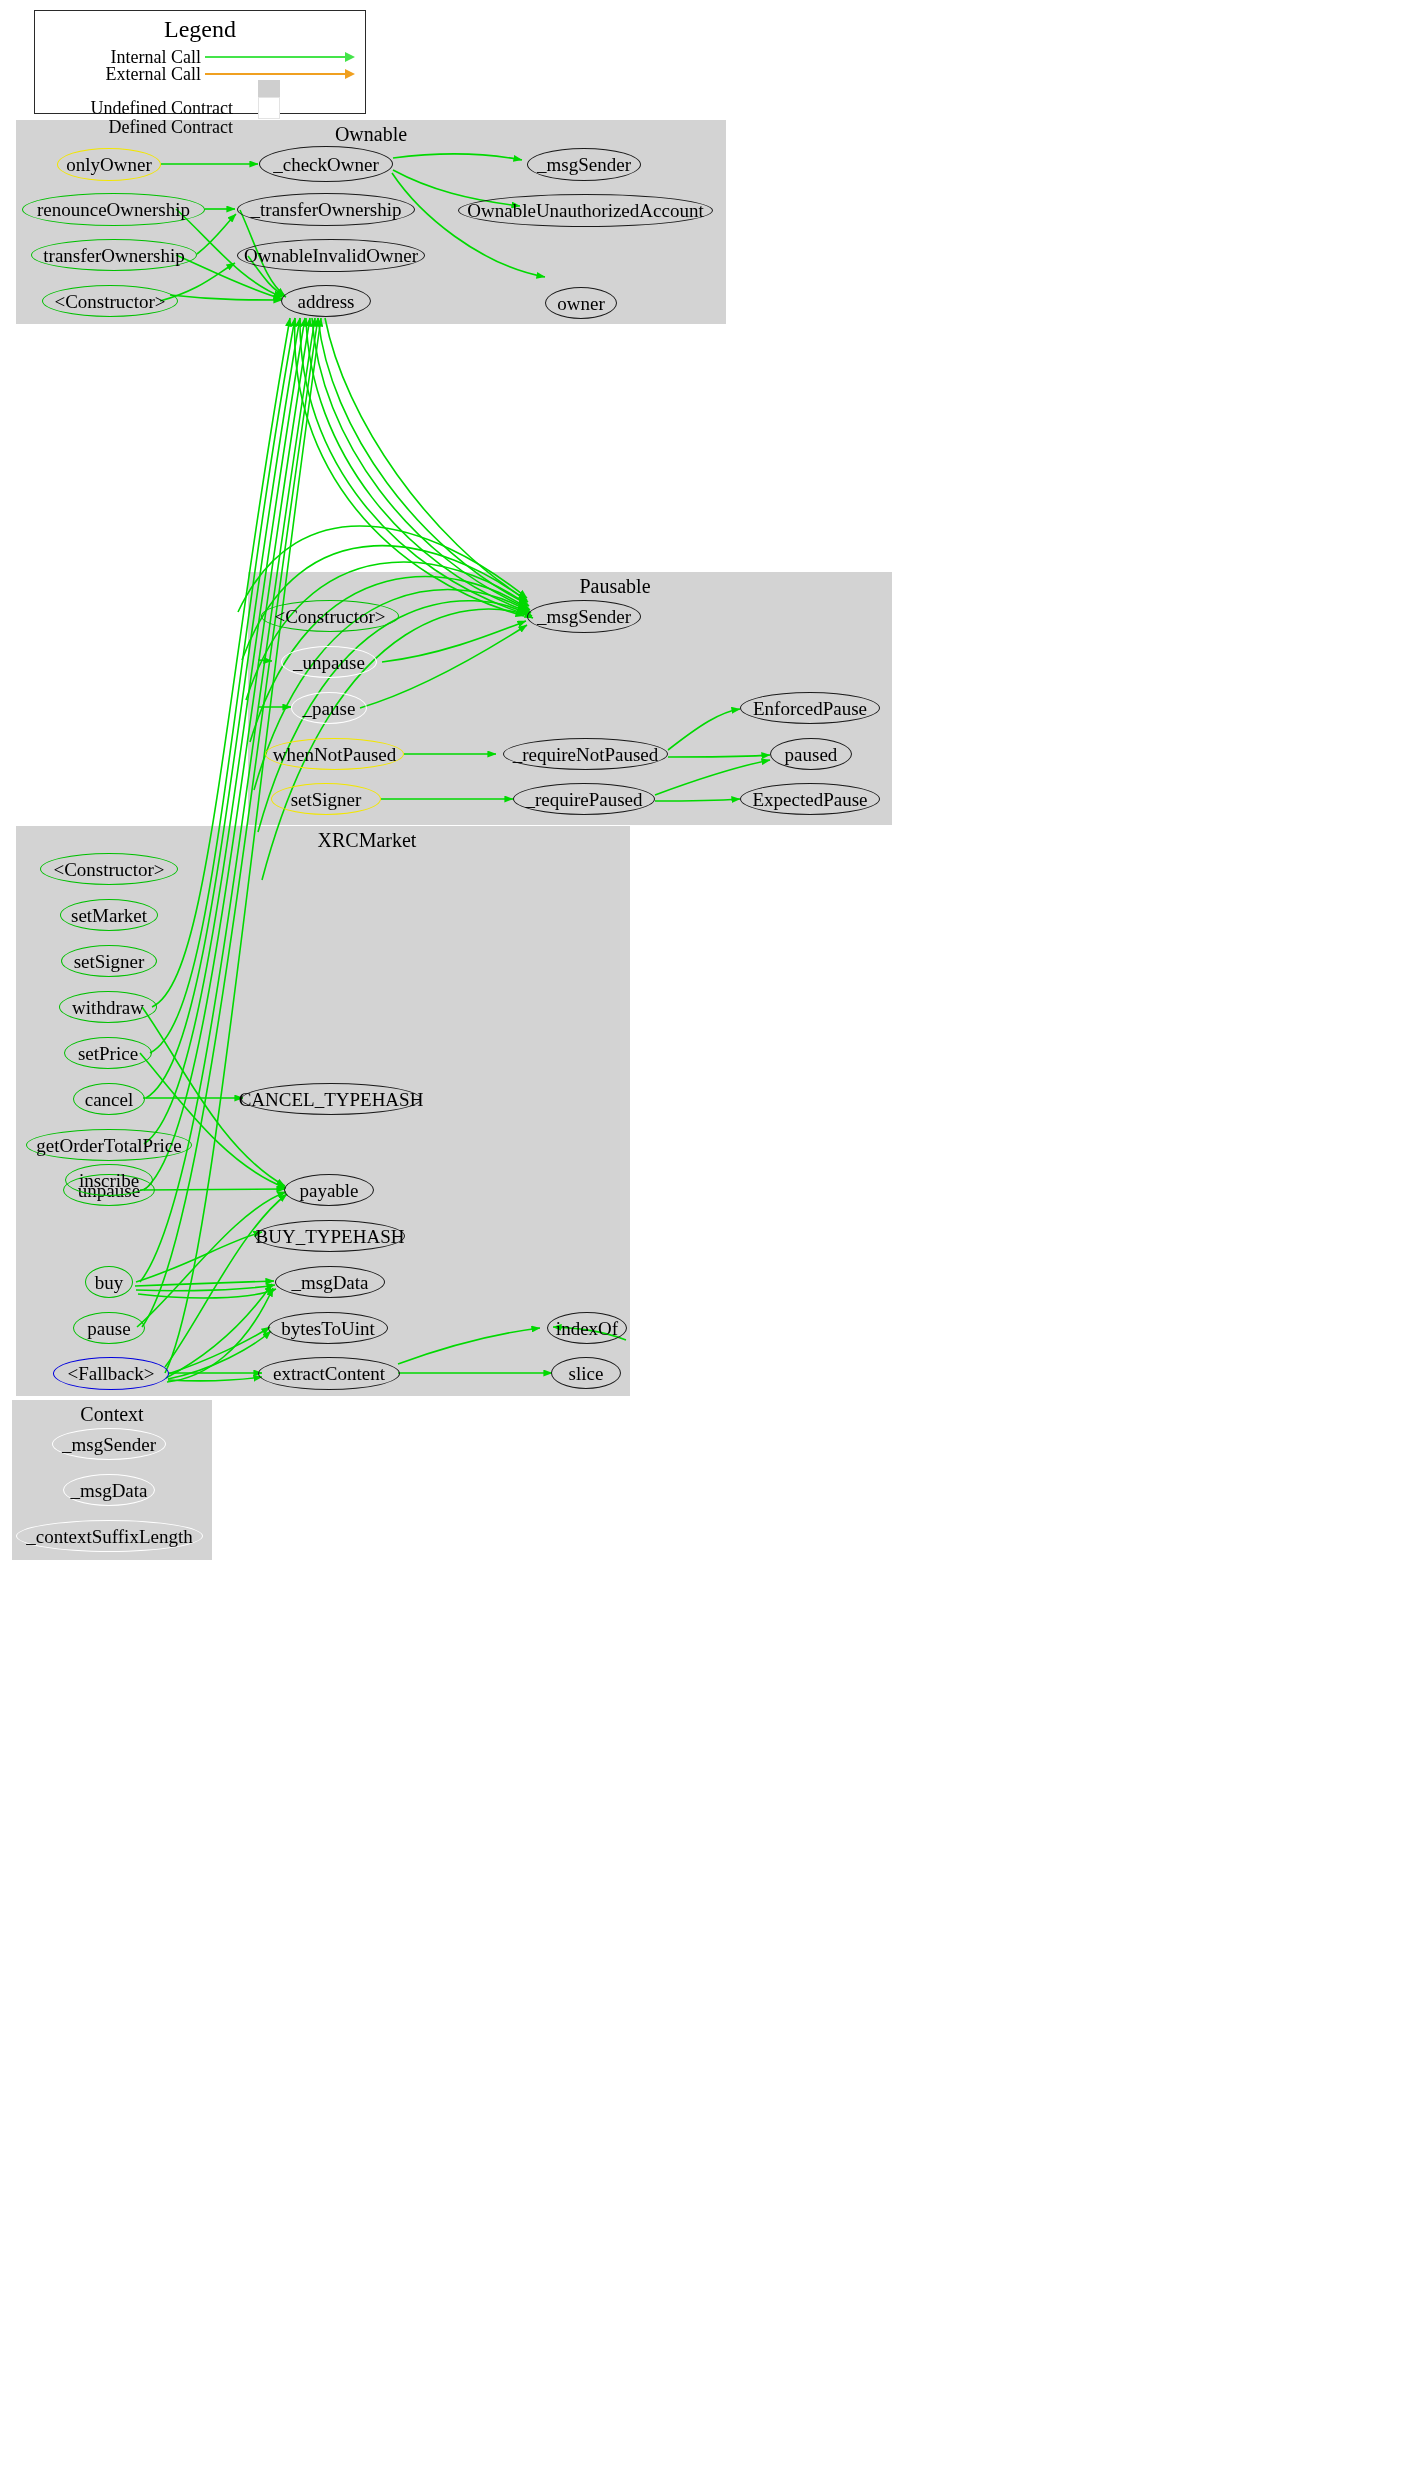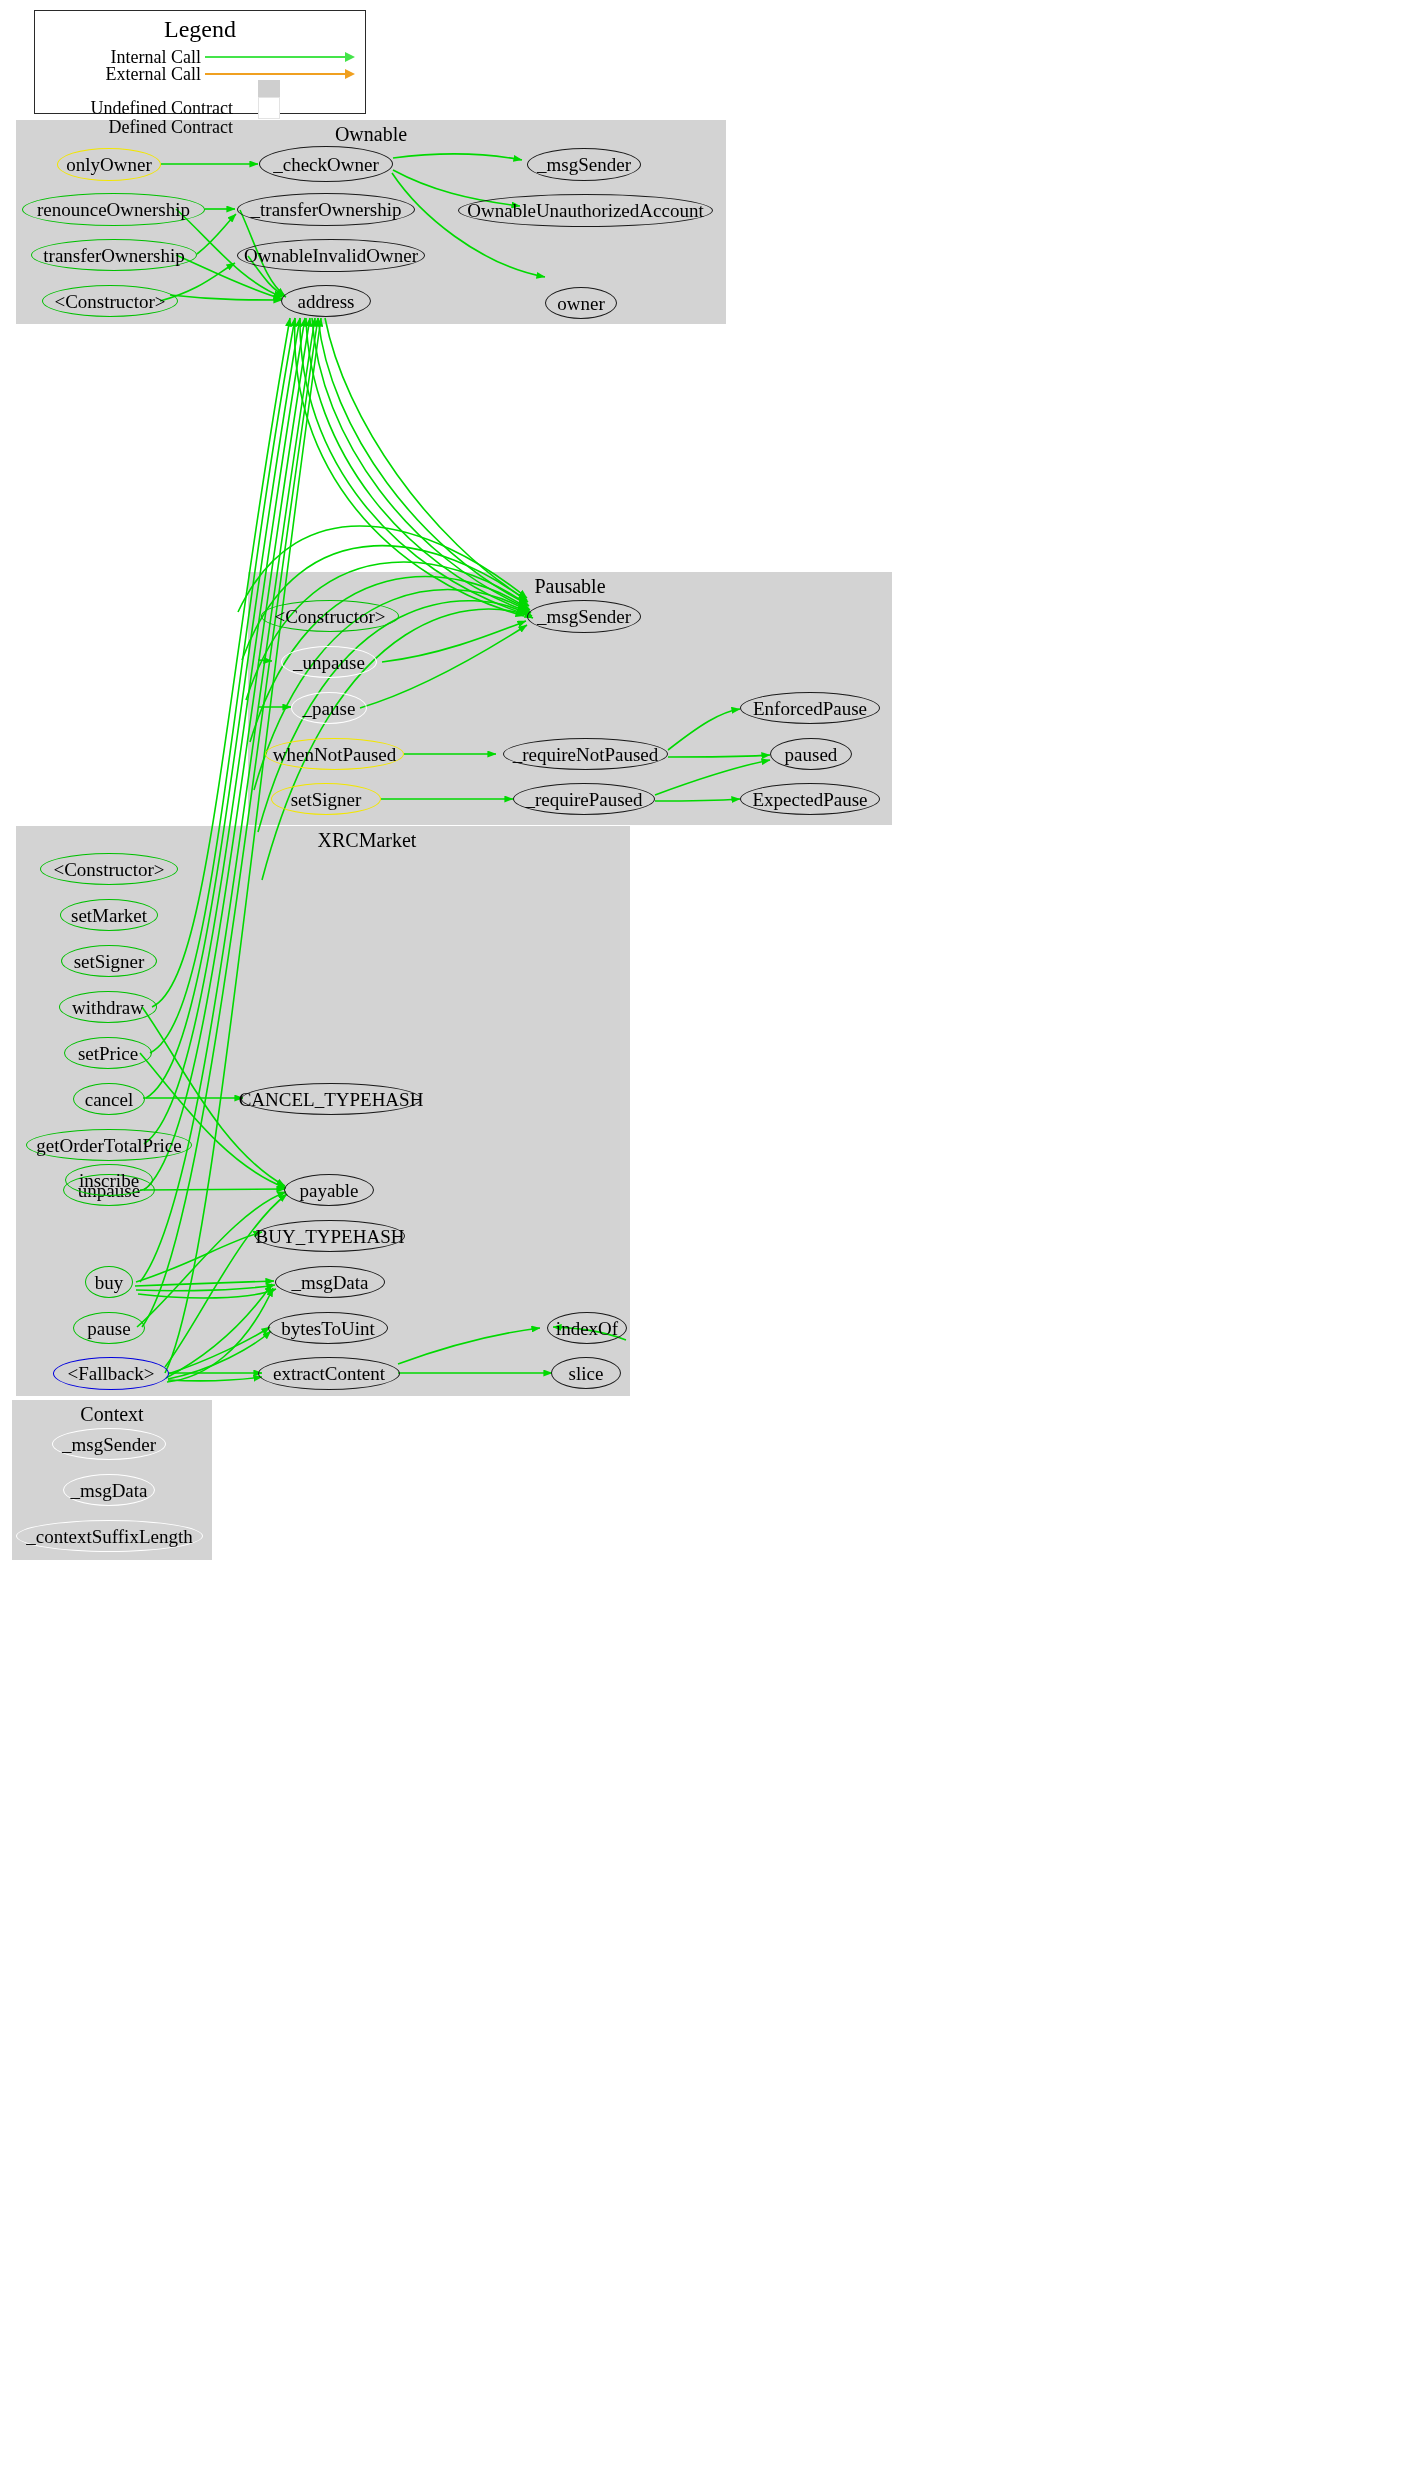--- a/index.html
+++ b/index.html
@@ -54,21 +54,21 @@
 </head>
 <body>
 
 <div id="root">
 
   <div class="cluster" style="left:16px;top:120px;width:710px;height:204px;">
     <div class="cluster-title" style="top:4px;">Ownable</div>
   </div>
 
   <div class="cluster" style="left:248px;top:572px;width:644px;height:253px;">
-    <div class="cluster-title" style="top:4px;">Pausable</div>
+    <div class="cluster-title" style="top:4px;margin-left:45px;">Pausable</div>
   </div>
 
   <div class="cluster" style="left:16px;top:826px;width:614px;height:570px;">
     <div class="cluster-title" style="top:4px;padding-left:44px;">XRCMarket</div>
   </div>
 
   <div class="cluster" style="left:12px;top:1400px;width:200px;height:160px;">
     <div class="cluster-title" style="top:4px;">Context</div>
   </div>
 

